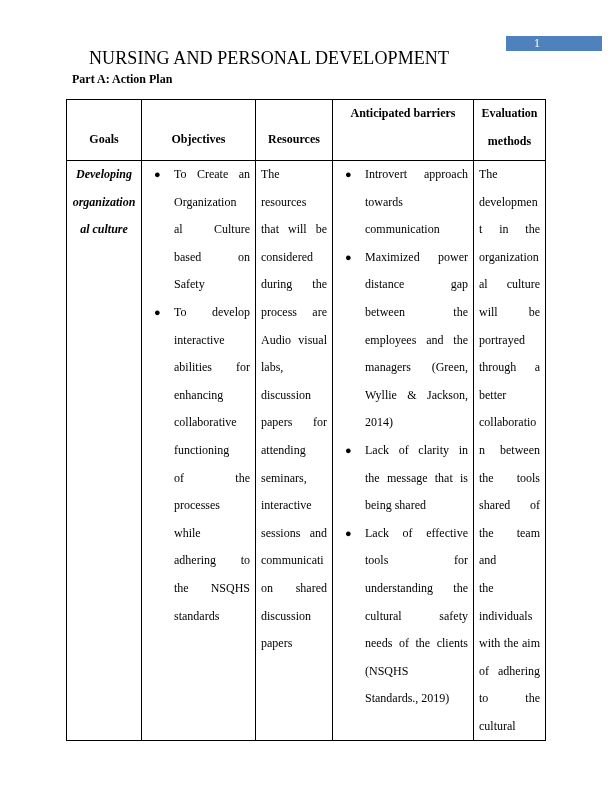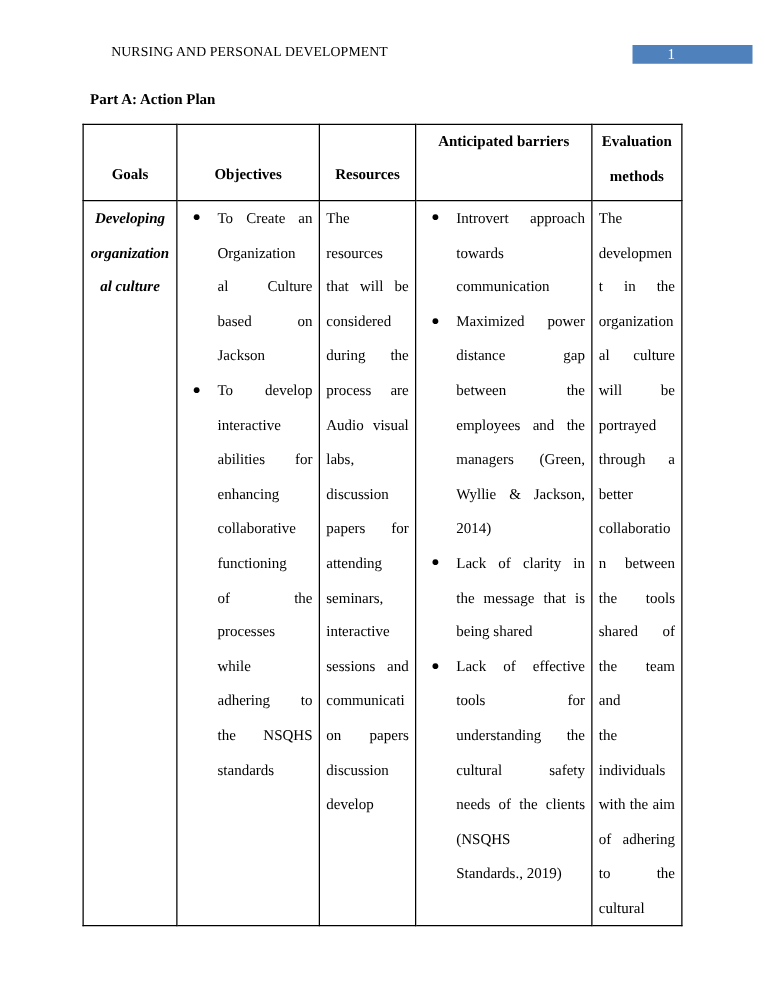--- a/index.html
+++ b/index.html
@@ -1,18 +1,18 @@
 <!DOCTYPE html>
 <html><head>
 <meta charset="utf-8">
 <style>
   html, body { margin:0; padding:0; background:#ffffff; }
   body { width:612px; height:792px; position:relative; overflow:hidden;
          font-family:"Liberation Serif", serif; color:#000; }
-  .header-title { position:absolute; left:89px; top:36px; font-size:11px; letter-spacing:0.1px; }
+  .header-title { position:absolute; left:89px; top:48px; font-size:18px; letter-spacing:0.1px; }
   .page-num { position:absolute; left:506px; top:36px; width:96px; height:15px;
               background:#4f81bd; color:#fff; font-size:12px; line-height:15px; padding-left:28px; box-sizing:border-box; }
   .section-title { position:absolute; left:72px; top:72px; font-size:12px; font-weight:bold; }
   table { position:absolute; left:66px; top:99px; border-collapse:collapse; table-layout:fixed; }
   td, th { border:1px solid #000; vertical-align:top; padding:0 5px; font-size:12px; line-height:27.6px; }
   th { font-weight:bold; text-align:center; height:54px; padding:0 4px; }
   th.goals, th.obj, th.res { vertical-align:bottom; padding-bottom:6px; }
   th.bar { vertical-align:top; }
   th.eval { vertical-align:top; }
   td.goal { font-weight:bold; font-style:italic; text-align:center; }
@@ -57,21 +57,21 @@
           </div>
         </td>
       <td>
           <ul id="obj-list">
             <li>
               <span class="bullet">●</span>
               <span class="line" style="display: block;">To Create an</span>
               <span class="line" style="display: block;">Organization</span>
               <span class="line" style="display: block;">al Culture</span>
               <span class="line" style="display: block;">based on</span>
-              <span class="line last" style="display: block;">Jackson</span>
+              <span class="line last" style="display: block;">Safety</span>
             </li>
             <li>
               <span class="bullet">●</span>
               <span class="line" style="display: block;">To develop</span>
               <span class="line" style="display: block;">interactive</span>
               <span class="line" style="display: block;">abilities for</span>
               <span class="line" style="display: block;">enhancing</span>
               <span class="line" style="display: block;">collaborative</span>
               <span class="line" style="display: block;">functioning</span>
               <span class="line" style="display: block;">of the</span>
@@ -93,23 +93,23 @@
             <span class="line" style="display: block;">process are</span>
             <span class="line" style="display: block;">Audio visual</span>
             <span class="line" style="display: block;">labs,</span>
             <span class="line" style="display: block;">discussion</span>
             <span class="line" style="display: block;">papers for</span>
             <span class="line" style="display: block;">attending</span>
             <span class="line" style="display: block;">seminars,</span>
             <span class="line" style="display: block;">interactive</span>
             <span class="line" style="display: block;">sessions and</span>
             <span class="line" style="display: block;">communicati</span>
-            <span class="line" style="display: block;">on papers</span>
+            <span class="line" style="display: block;">on shared</span>
             <span class="line" style="display: block;">discussion</span>
-            <span class="line last" style="display: block;">develop</span>
+            <span class="line last" style="display: block;">papers</span>
           </div>
         </td>
       <td>
           <ul id="bar-list">
             <li>
               <span class="bullet">●</span>
               <span class="line" style="display: block;">Introvert approach</span>
               <span class="line" style="display: block;">towards</span>
               <span class="line last" style="display: block;">communication</span>
             </li>

